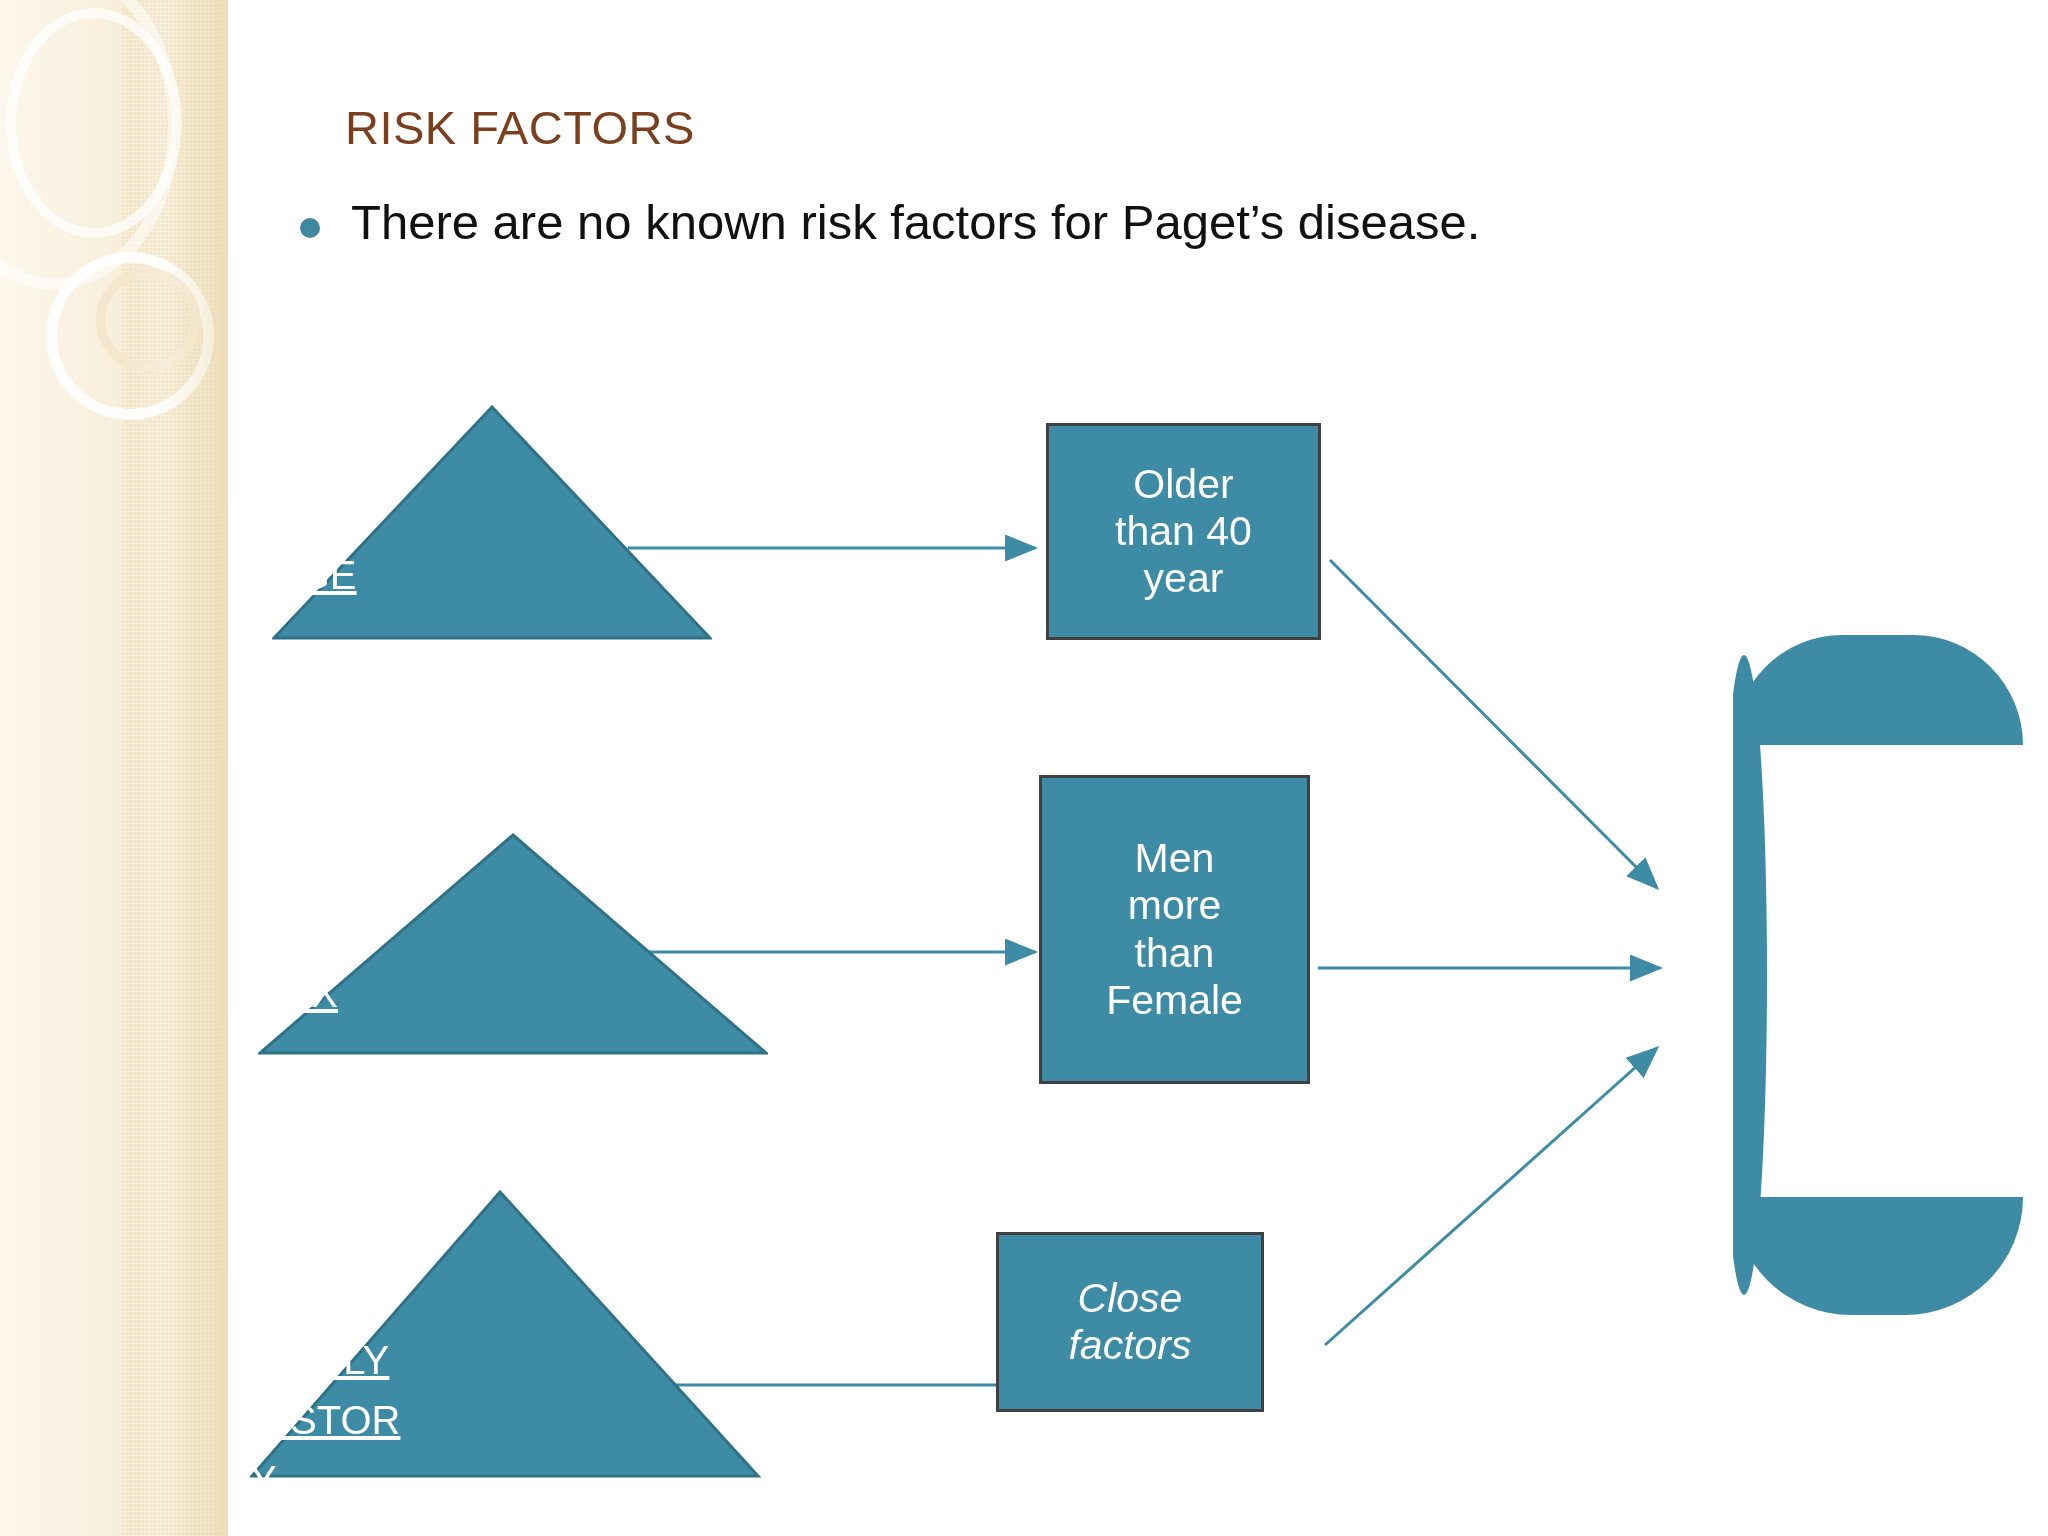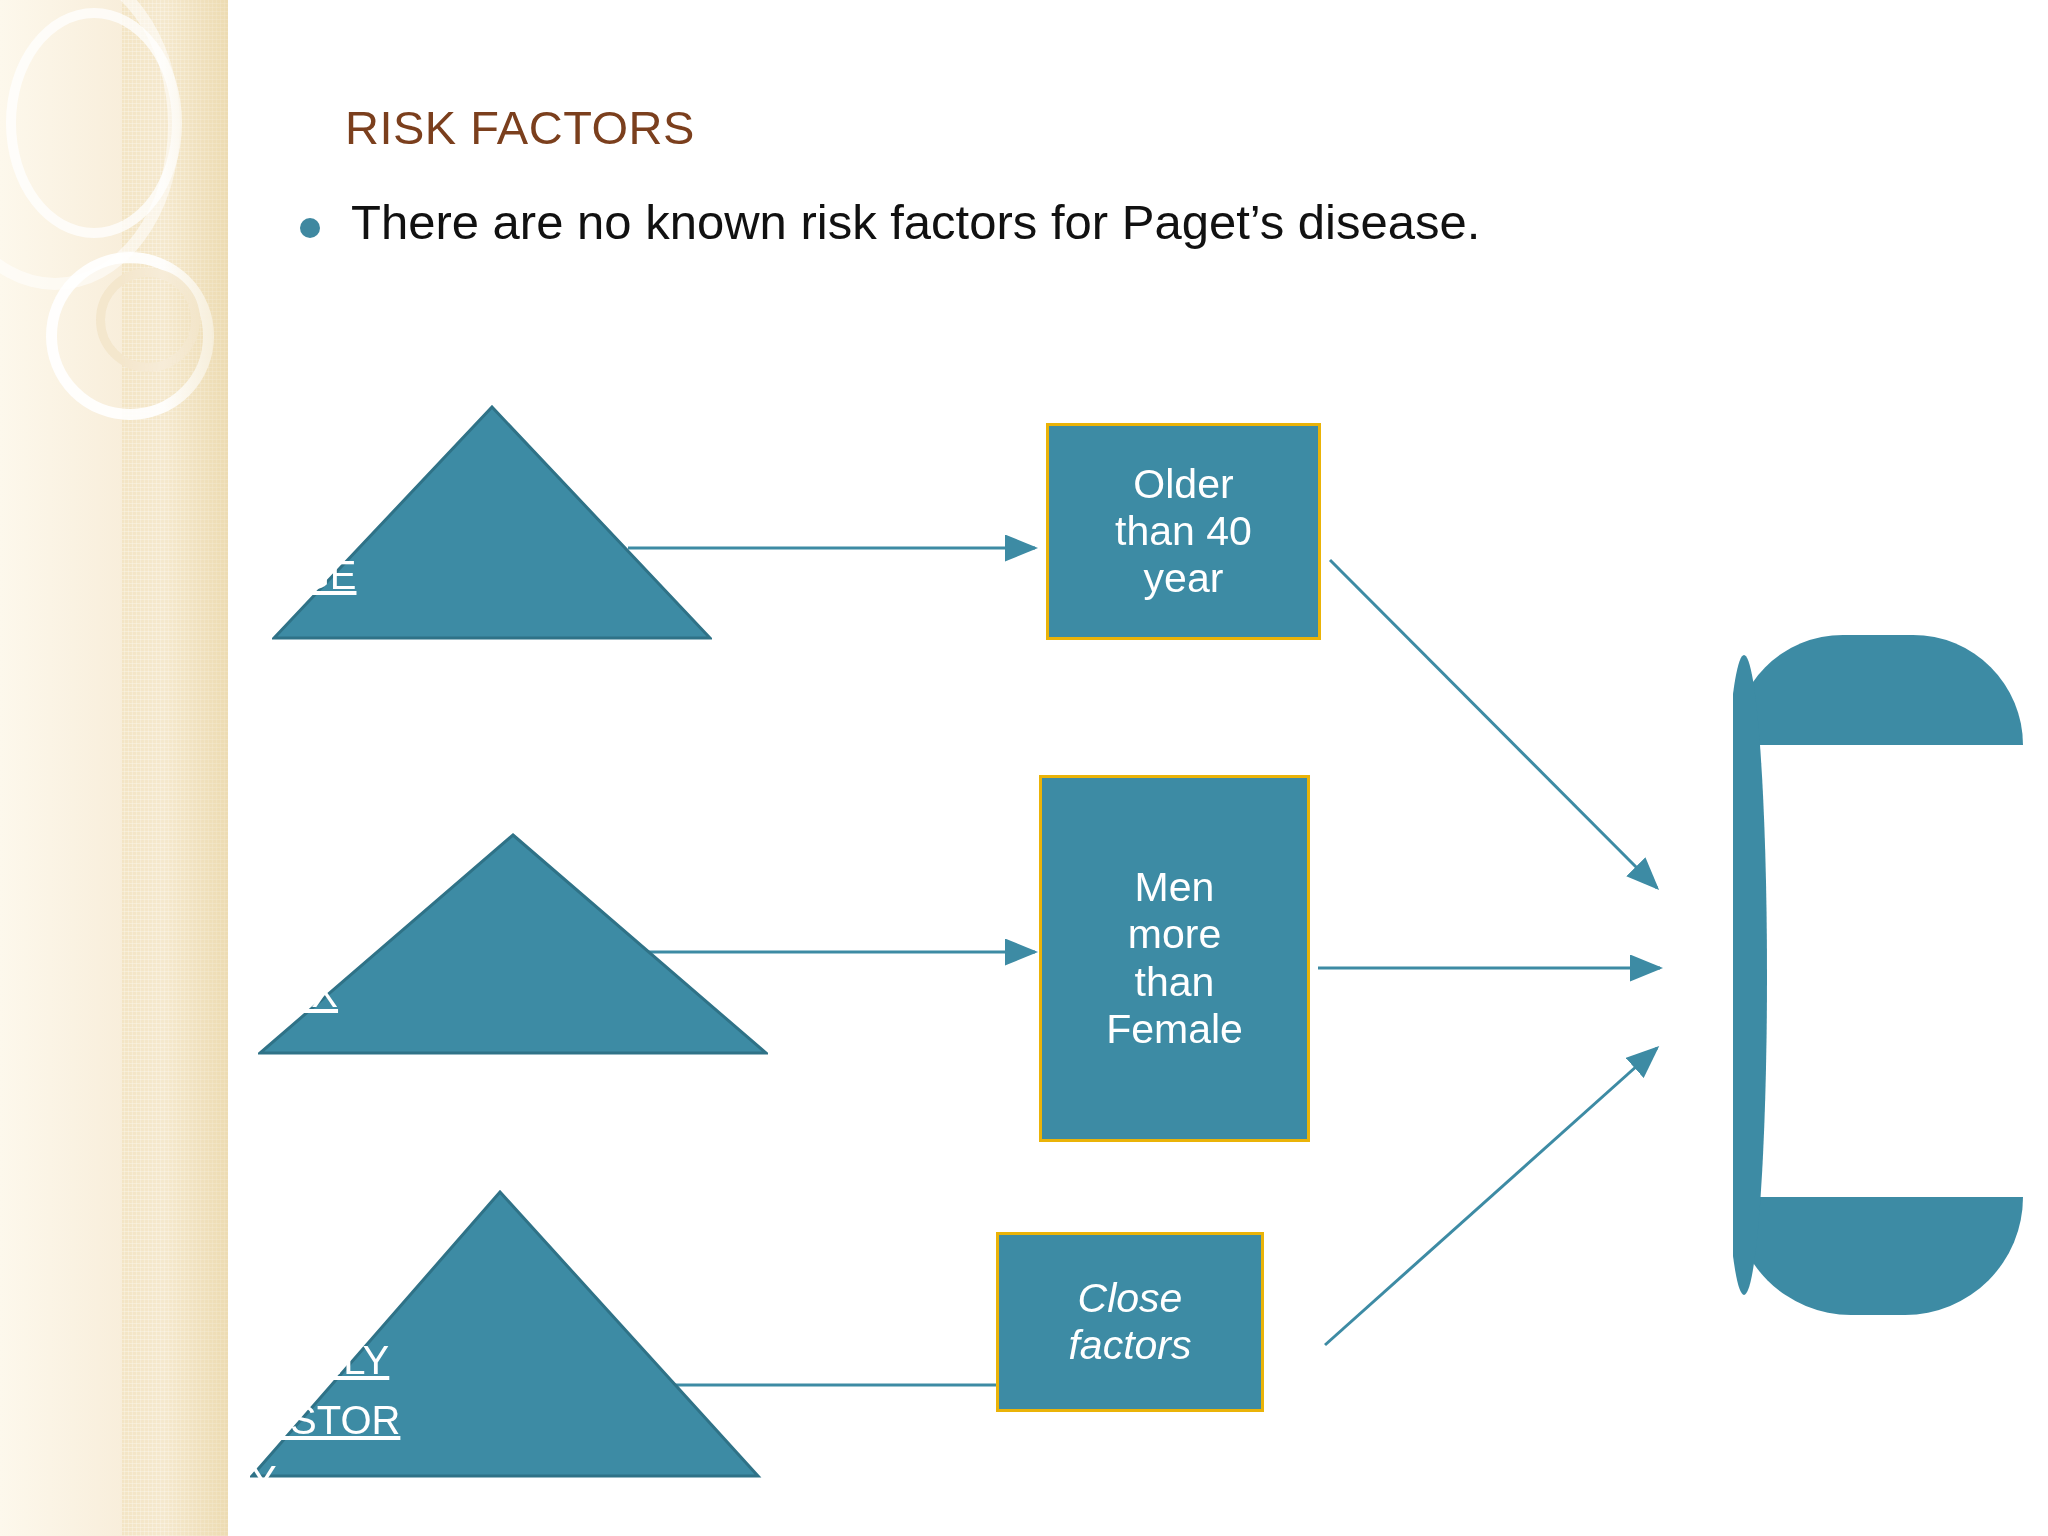--- a/index.html
+++ b/index.html
@@ -134,21 +134,21 @@
     color: #ffffff;
     font-size: 40px;
     line-height: 1.12;
     pointer-events: none;
     text-decoration: underline;
   }
 
   .box {
     position: absolute;
     background: #3d8ba4;
-    border: 3px solid #eab308;
+    border: 3px solid #404040;
     box-sizing: border-box;
     color: #ffffff;
     display: flex;
     align-items: center;
     justify-content: center;
     text-align: center;
     font-size: 41px;
     line-height: 1.15;
     padding: 12px 8px;
   }
@@ -303,21 +303,21 @@
   </div>
 
   <div class="box" style="left:1046px; top:423px; width:275px; height:217px;">
     <div>
       <div>Older</div>
       <div>than 40</div>
       <div>year</div>
     </div>
   </div>
 
-  <div class="box" style="left:1039px; top:775px; width:271px; height:367px;">
+  <div class="box" style="left:1039px; top:775px; width:271px; height:309px;">
     <div>
       <div>Men</div>
       <div>more</div>
       <div>than</div>
       <div>Female</div>
     </div>
   </div>
 
   <div class="box" style="left:996px; top:1232px; width:268px; height:180px;font-style:italic;">
     <div>

